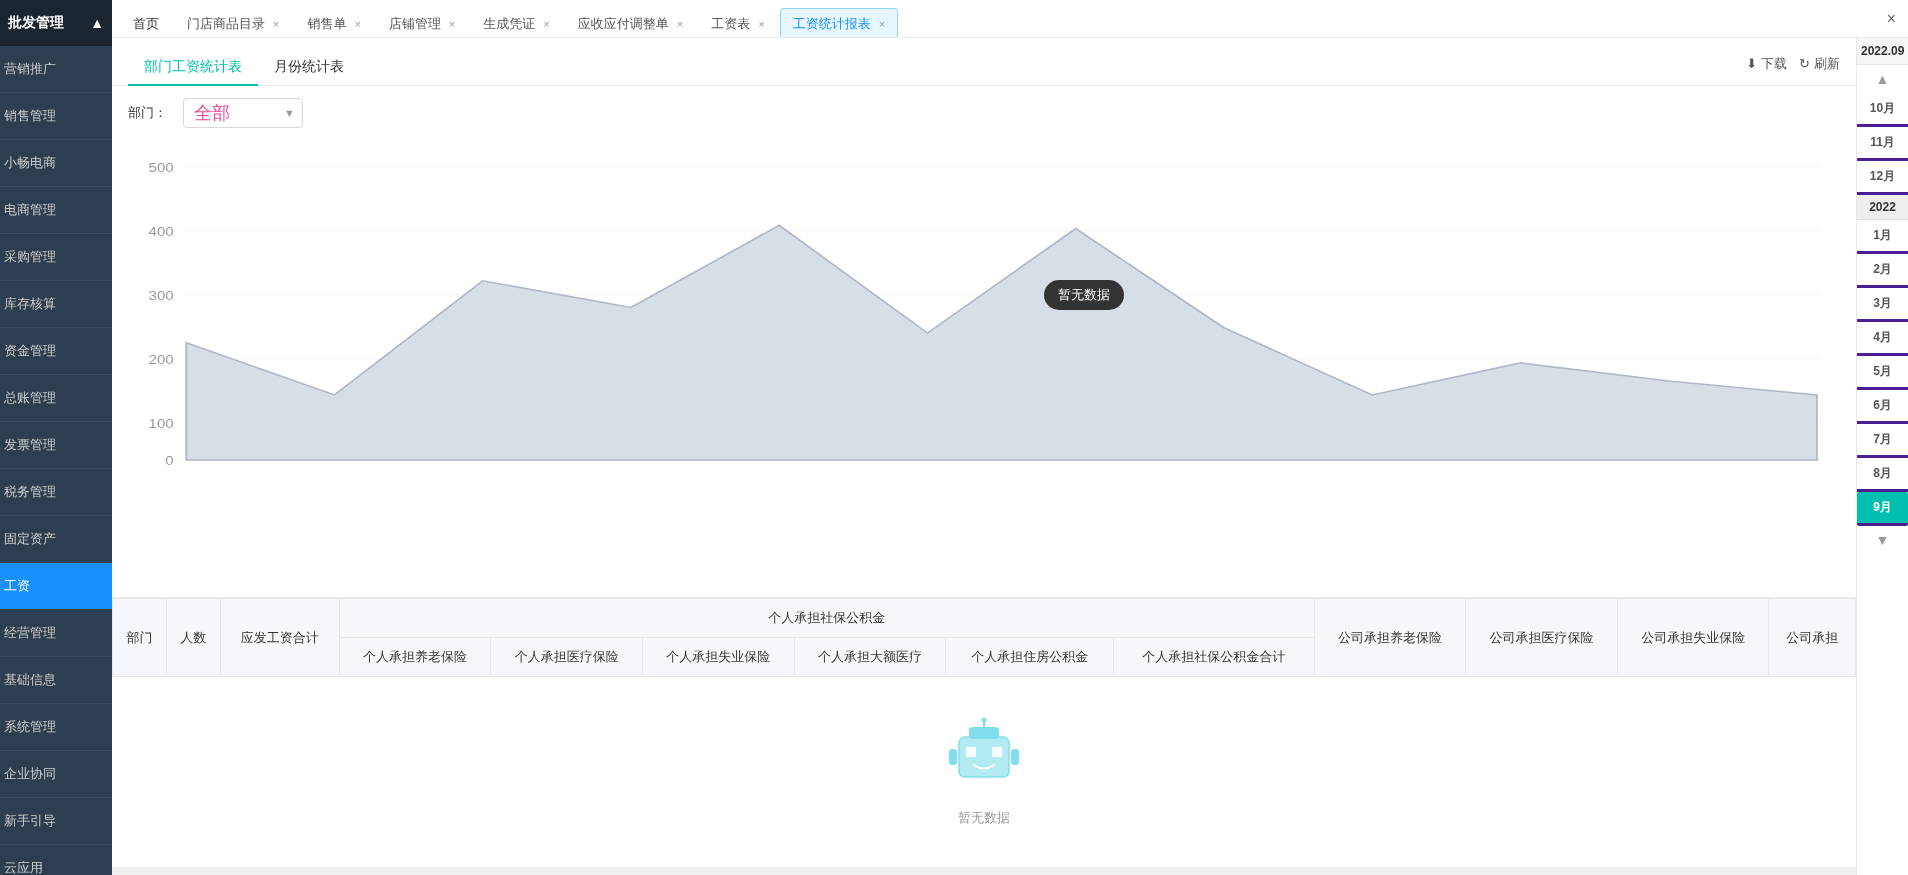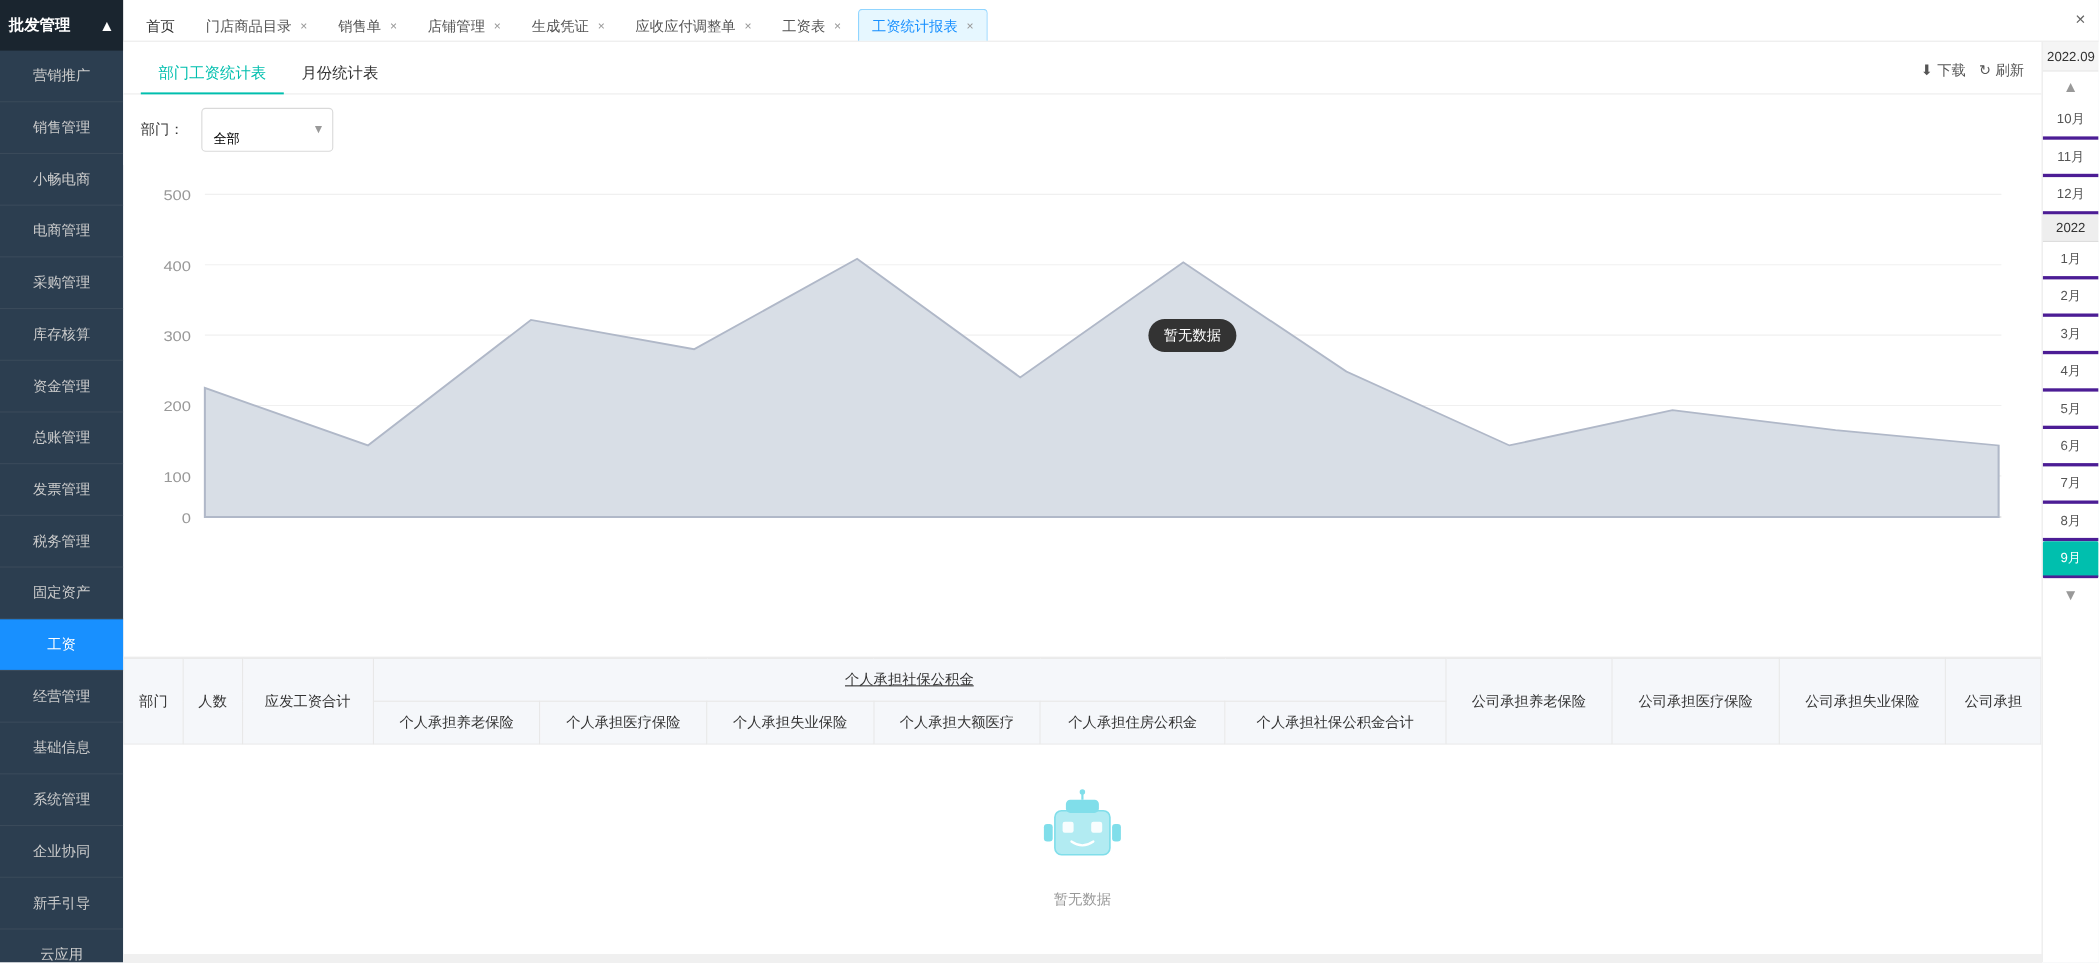--- a/index.html
+++ b/index.html
@@ -21,21 +21,20 @@
       padding: 14px 8px;
       font-size: 14px;
       font-weight: bold;
       display: flex;
       align-items: center;
       justify-content: space-between;
       cursor: pointer;
     }
     .sidebar-item {
       color: #ccc;
-      text-align: center;
       padding: 14px 4px;
       cursor: pointer;
       font-size: 13px;
       border-bottom: 1px solid #3a4a5a;
     }
     .sidebar-item.active { background: #1890ff; color: #fff; }
 
     
     .main-area {
       flex: 1;
@@ -157,23 +156,23 @@
       display: flex;
       align-items: center;
       padding: 12px 16px;
       background: #fff;
       gap: 16px;
     }
     .filter-label { color: #333; font-size: 13px; }
     .filter-select {
       border: 1px solid #d9d9d9;
       border-radius: 4px;
-      padding: 20px 28px 4px 10px;
-      font-size: 12px;
-      color: #000000;
+      padding: 4px 28px 4px 10px;
+      font-size: 18px;
+      color: #ec4899;
       background: #fff;
       appearance: none;
       cursor: pointer;
       min-width: 120px;
       position: relative;
     }
     .select-wrapper {
       position: relative;
       display: inline-block;
     }
@@ -228,21 +227,20 @@
       background: #f5f7fa;
       border: 1px solid #e8e8e8;
       padding: 10px 8px;
       text-align: center;
       color: #333;
       font-weight: 500;
       white-space: nowrap;
     }
     .table-group-header {
       background: #e8f4fd;
-      text-decoration: underline;
     }
 
     
     .no-data-area {
       display: flex;
       flex-direction: column;
       align-items: center;
       justify-content: center;
       padding: 40px;
       background: #fff;
@@ -268,20 +266,21 @@
     
     .year-month-picker {
       width: 52px;
       background: #fff;
       border-left: 1px solid #e8e8e8;
       display: flex;
       flex-direction: column;
       overflow-y: auto;
       font-size: 12px;
       flex-shrink: 0;
+      font-weight: bold;
     }
     .year-label {
       text-align: center;
       padding: 6px 4px;
       font-size: 12px;
       color: #333;
       background: #f5f5f5;
       border-bottom: 1px solid #e8e8e8;
       white-space: nowrap;
     }

